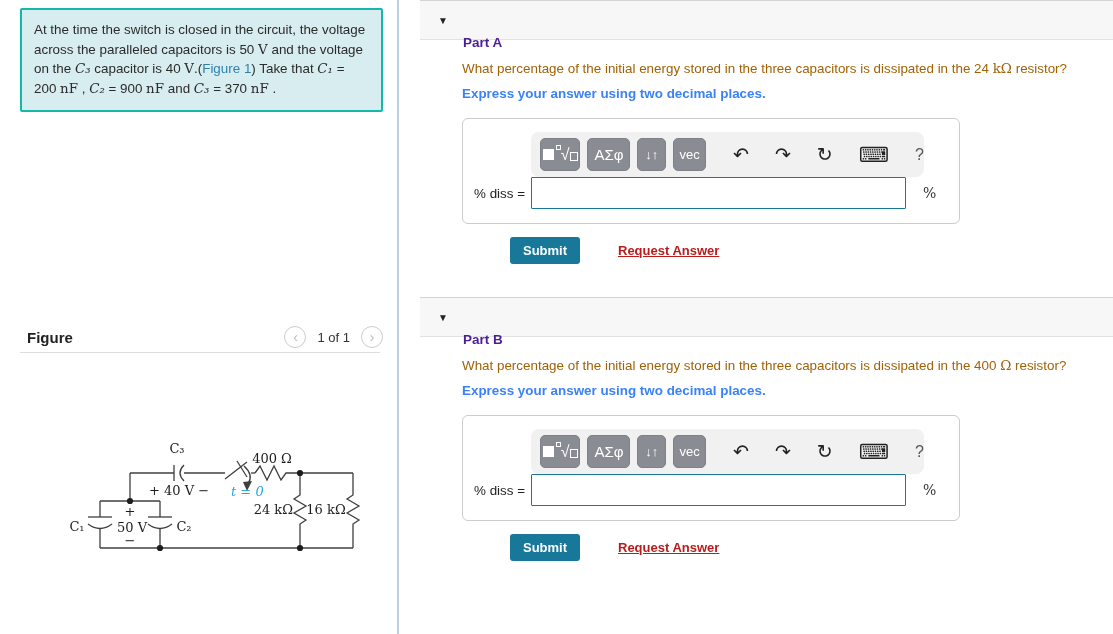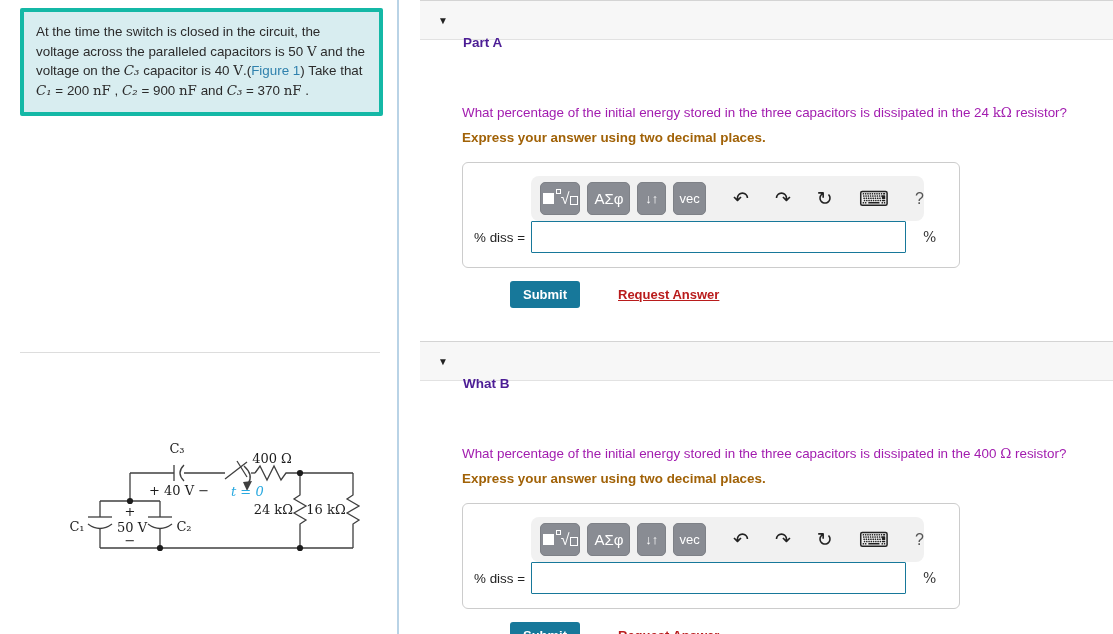--- a/index.html
+++ b/index.html
@@ -5,21 +5,21 @@
   * { margin:0; padding:0; box-sizing:border-box; }
   html,body { width:1113px; height:634px; overflow:hidden; background:#fff;
     font-family:"Liberation Sans", sans-serif; color:#333; }
   .page { position:relative; width:1113px; height:634px; }
 
   
   .left-panel { position:absolute; left:0; top:0; width:397px; height:634px; background:#fff; }
   .divider-v { position:absolute; left:397px; top:0; width:2px; height:634px; background:#b9d3e6; }
 
   .problem-box { position:absolute; left:20px; top:8px; width:363px; background:#d8edf0;
-    border:4px solid #14b8a6; border-radius:2px; padding:10px 12px 12px 12px;
+    border:2px solid #14b8a6; border-radius:2px; padding:10px 12px 12px 12px;
     font-size:13.4px; line-height:19.5px; color:#2b2b2b; }
   .mvar  { font-family:"DejaVu Serif", serif; font-style:italic; }
   .munit { font-family:"DejaVu Serif", serif; }
   .inline-link { color:#2f81ad; text-decoration:none; cursor:pointer; }
 
   .figure-header { position:absolute; left:20px; top:322px; width:363px; height:30px;
     display:flex; align-items:center; justify-content:space-between; }
   .figure-title { font-size:15px; font-weight:bold; color:#222; padding-left:7px; }
   .pager { display:flex; align-items:center; gap:11px; }
   .pager-btn { width:22px; height:22px; border:1px solid #ccc; border-radius:50%;
@@ -37,22 +37,22 @@
   .constants-row { height:44px; position:relative; }
   .constants-link { position:absolute; right:4px; top:-2px; font-size:12.5px;
     color:#17789a; text-decoration:none; cursor:pointer; }
 
   .part-header { height:40px; background:#f7f7f7; border-top:1px solid #d4d4d4;
     border-bottom:1px solid #e2e2e2; display:flex; align-items:center; cursor:pointer; }
   .caret { font-size:10px; color:#222; margin:0 15px 0 18px; }
   .part-title { font-size:13.5px; font-weight:bold; color:#4c1d95;margin-top:44px; }
 
   .part-body { padding:21px 0 0 42px; }
-  .question { font-size:13.4px; color:#a21caf; margin-bottom:10px;margin-top:44px; }
-  .express { font-size:13.4px; font-weight:bold; color:#a16207; margin-bottom:17px; }
+  .question { font-size:13.4px; color:#a16207; margin-bottom:10px; }
+  .express { font-size:13.4px; font-weight:bold; color:#3b82f6; margin-bottom:17px; }
 
   .answer-box { width:498px; border:1px solid #ccc; border-radius:6px; padding:13px 0 14px 0; }
   .eq-toolbar { margin-left:68px; width:393px; background:#f1f1f1; border-radius:8px;
     height:45px; display:flex; align-items:center; padding-left:9px; }
   .eq-btn { background:#898c93; border:1px solid #7e8187; color:#fff; border-radius:5px;
     height:33px; display:flex; align-items:center; justify-content:center;
     margin-right:7px; cursor:pointer; font-size:15px; }
   .eq-btn.b1 { width:48px; } .eq-btn.b2 { width:51px; }
   .eq-btn.b3 { width:34px; font-size:13px; } .eq-btn.b4 { width:39px; font-size:13px; }
   .tpl-sq { display:inline-block; width:11px; height:11px; background:#fff; margin-right:2px; }
@@ -83,20 +83,28 @@
 <body>
 
 <div class="page">
 
   <div class="left-panel">
 
     <div class="problem-box">
       <span>At the time the switch is closed in the circuit, the voltage across the paralleled capacitors is 50 </span><span class="munit">V</span><span> and the voltage on the </span><span class="mvar">C₃</span><span> capacitor is 40 </span><span class="munit">V</span><span>.(</span><a class="inline-link">Figure 1</a><span>) Take that </span><span class="mvar">C₁</span><span> = 200 </span><span class="munit">nF</span><span> , </span><span class="mvar">C₂</span><span> = 900 </span><span class="munit">nF</span><span> and </span><span class="mvar">C₃</span><span> = 370 </span><span class="munit">nF</span><span> .</span>
     </div>
 
+    <div class="figure-header">
+      <div class="figure-title">Figure</div>
+      <div class="pager">
+        <div class="pager-btn">‹</div>
+        <div class="pager-text">1 of 1</div>
+        <div class="pager-btn">›</div>
+      </div>
+    </div>
     <div class="figure-rule"></div>
 
     <svg class="circuit" width="335" height="135" viewBox="0 0 335 135">
 
       <path class="wire" d="M75,40 H119"></path>
       <path class="wire" d="M129,40 H170"></path>
       <path class="wire" d="M196,40 H200"></path>
       <path class="wire" d="M200,40 l5,-7 l7,14 l7,-14 l7,14 l5,-7 H298"></path>
 
       <path class="wire" d="M119,32 V48"></path>
@@ -189,21 +197,21 @@
           <button class="submit-btn">Submit</button>
           <a class="request-link">Request Answer</a>
         </div>
         <div class="spacer-a"></div>
       </div>
     </section>
 
     <section>
       <div class="part-header">
         <span class="caret">▼</span>
-        <span class="part-title">What B</span>
+        <span class="part-title">Part B</span>
       </div>
       <div class="part-body">
         <div class="question"><span>What percentage of the initial energy stored in the three capacitors is dissipated in the 400 </span><span class="munit">Ω</span><span> resistor?</span></div>
         <div class="express">Express your answer using two decimal places.</div>
 
         <div class="answer-box">
           <div class="eq-toolbar">
             <div class="eq-btn b1">
               <span class="tpl-sq"></span>
                 <span class="tpl-sup"></span>

